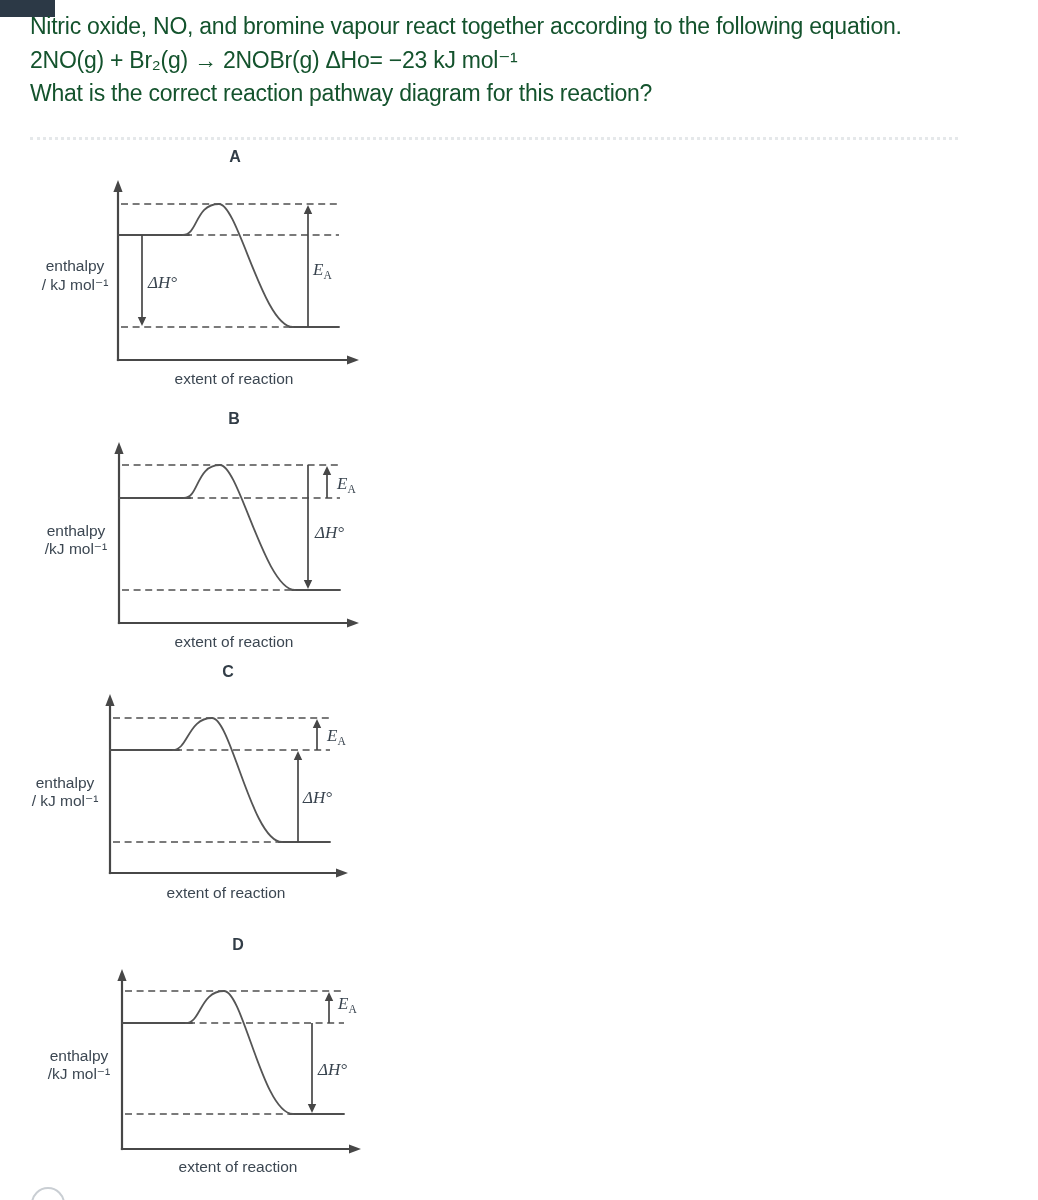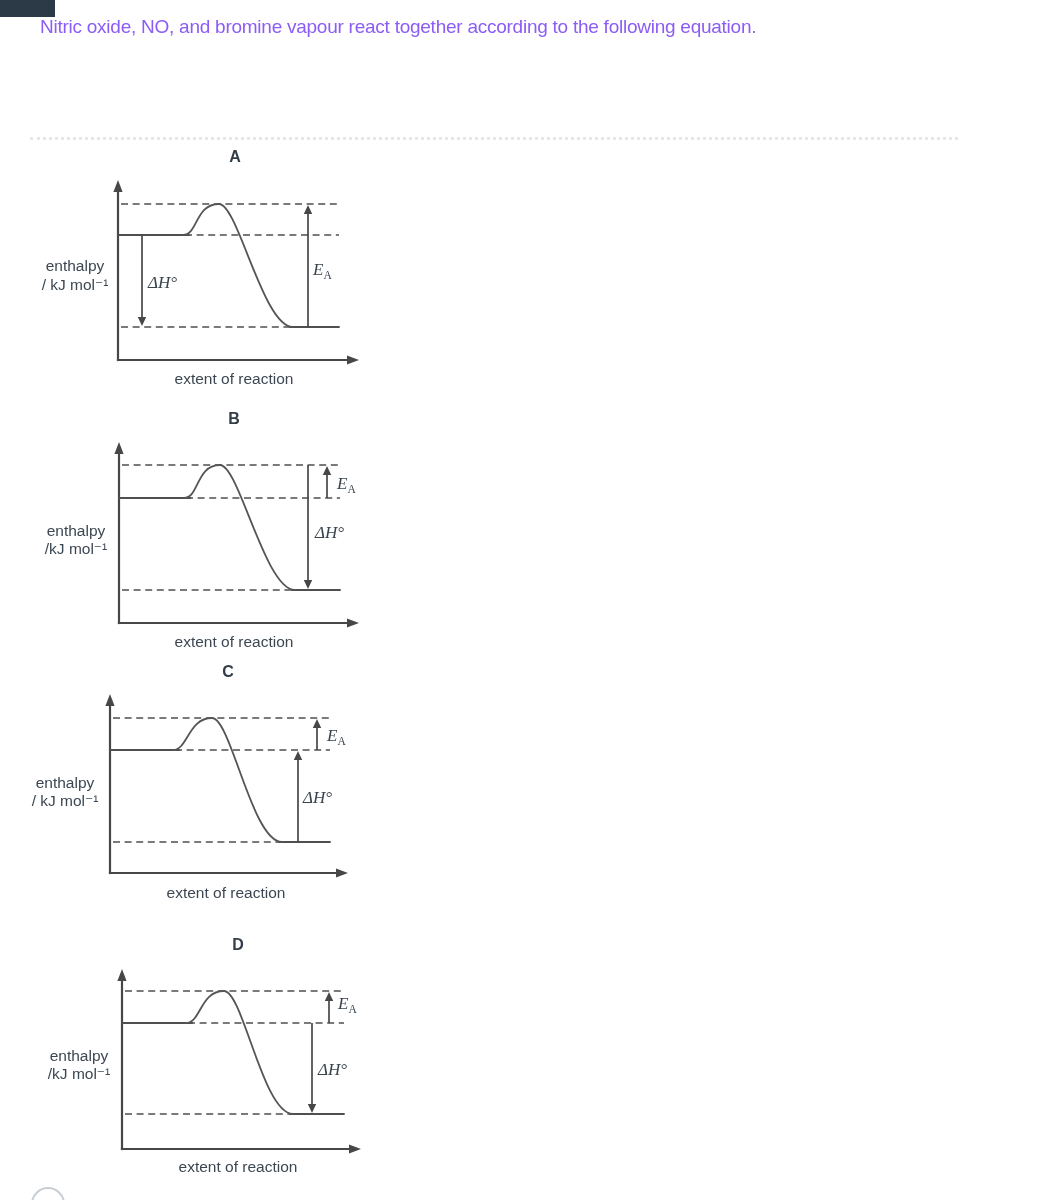--- a/index.html
+++ b/index.html
@@ -2,23 +2,23 @@
 <html><head>
 <meta charset="utf-8">
 <style>
   html,body{margin:0;padding:0;}
   body{
     width:1038px;height:1200px;position:relative;overflow:hidden;background:#ffffff;
     font-family:"Liberation Sans","DejaVu Sans",sans-serif;
   }
   .topbar{position:absolute;left:0;top:0;width:55px;height:17px;background:#2c3946;}
   .question{
-    position:absolute;left:40px;top:10px;width:980px;
-    font-size:19px;line-height:33.5px;letter-spacing:-0.25px;
-    color:#8b5cf6;white-space:nowrap;
+    position:absolute;left:30px;top:10px;width:980px;
+    font-size:23px;line-height:33.5px;letter-spacing:-0.25px;
+    color:#14532d;white-space:nowrap;
   }
   .ghostline{position:absolute;left:30px;top:137px;width:928px;height:0;
     border-top:3px dotted #d8dcdf;opacity:.65;}
   .radio-partial{position:absolute;left:31px;top:1187px;width:30px;height:30px;
     border:2px solid #c9ced3;border-radius:50%;background:#fff;}
   svg.fig{position:absolute;left:0;top:0;}
   svg .dg-title{font:bold 16px "Liberation Sans","DejaVu Sans",sans-serif;fill:#323d47;}
   svg .dg-ylab{font:15.5px "Liberation Sans","DejaVu Sans",sans-serif;fill:#3c4752;}
   svg .dg-xlab{font:15.5px "Liberation Sans","DejaVu Sans",sans-serif;fill:#3c4752;}
   svg .dg-dh{font:italic 17px "Liberation Serif","DejaVu Serif",serif;fill:#38434e;}
@@ -31,20 +31,22 @@
   svg .arrow{stroke:#474747;stroke-width:1.7;fill:none;}
   svg .head{fill:#474747;stroke:none;}
 </style>
 </head>
 <body>
 
 <div class="topbar"></div>
 
 <div class="question">
   <div>Nitric oxide, NO, and bromine vapour react together according to the following equation.</div>
+  <div>2NO(g) + Br₂(g) → 2NOBr(g) ΔHo= −23 kJ mol⁻¹</div>
+  <div>What is the correct reaction pathway diagram for this reaction?</div>
 </div>
 
 <div class="ghostline"></div>
 
 <svg class="fig" width="1038" height="1200" viewBox="0 0 1038 1200">
 
   <g>
     <text class="dg-title" x="235" y="162" text-anchor="middle">A</text>
     <text class="dg-ylab" x="75" y="271" text-anchor="middle">enthalpy</text>
     <text class="dg-ylab" x="75" y="290" text-anchor="middle">/ kJ mol⁻¹</text>

